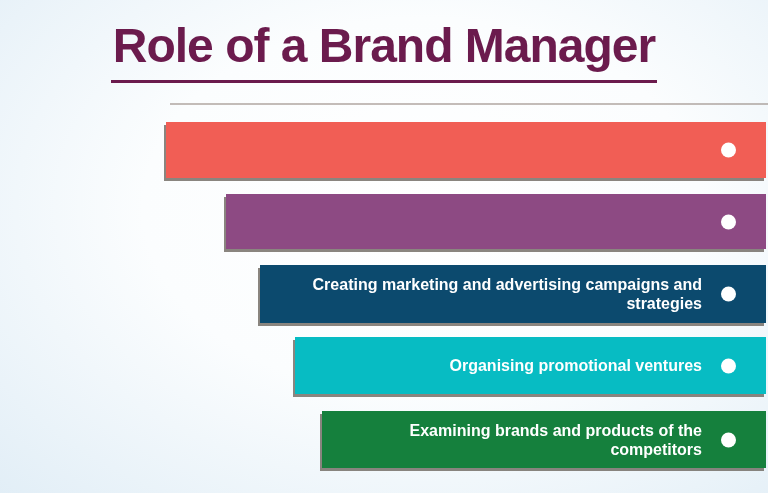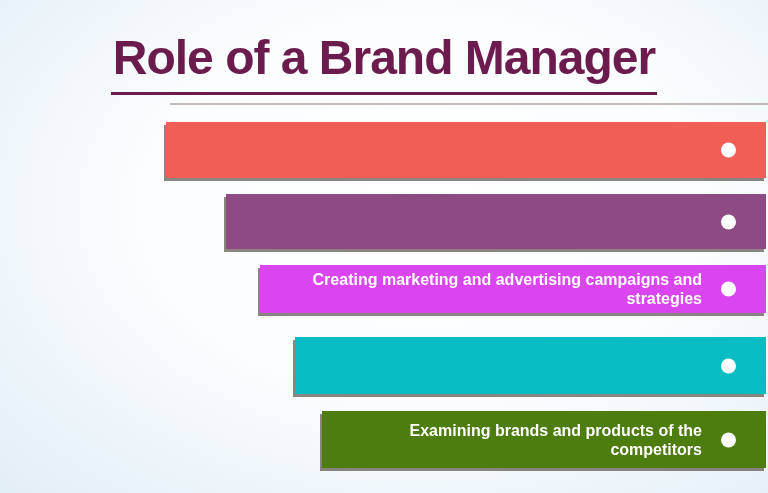--- a/index.html
+++ b/index.html
@@ -70,40 +70,41 @@
     width: 15px;
     height: 15px;
     border-radius: 50%;
     background: #ffffff;
   }
 </style>
 </head>
 <body>
 
 <div class="title-wrap">
-  <h1 class="title" style="color: rgb(107, 27, 77); border-bottom-color: rgb(107, 27, 77); margin-top: 12px;">Role of a Brand Manager</h1>
+  <h1 class="title" style="color: rgb(107, 27, 77); border-bottom-color: rgb(107, 27, 77);">Role of a Brand Manager</h1>
 </div>
 
 <div class="stray-line"></div>
 
 <div>
   <div class="bar" style="left: 166px; top: 122px; height: 56px; background: rgb(241, 94, 85);">
     <span class="bar-dot" style="background: rgb(255, 255, 255);"></span>
   </div>
 
   <div class="bar" style="left: 226px; top: 194px; height: 55px; background: rgb(141, 74, 131);">
     <span class="bar-dot" style="background: rgb(255, 255, 255);"></span>
   </div>
 
-  <div class="bar" style="left: 260px; top: 265px; height: 48px; background: #d946ef;">
+  <div class="bar" style="left: 260px; top: 265px; height: 58px; background: #0c4a6e;">
     <span class="bar-label">Creating marketing and advertising campaigns and strategies</span>
     <span class="bar-dot" style="background: rgb(255, 255, 255);"></span>
   </div>
 
   <div class="bar" style="left: 295px; top: 337px; height: 57px; background: rgb(7, 188, 195);">
+    <span class="bar-label">Organising promotional ventures</span>
     <span class="bar-dot" style="background: rgb(255, 255, 255);"></span>
   </div>
 
-  <div class="bar" style="left: 322px; top: 411px; height: 57px; background: #4d7c0f;">
+  <div class="bar" style="left: 322px; top: 411px; height: 57px; background: #15803d;">
     <span class="bar-label">Examining brands and products of the competitors</span>
     <span class="bar-dot" style="background: rgb(255, 255, 255);"></span>
   </div>
 </div>
 
 </body></html>

